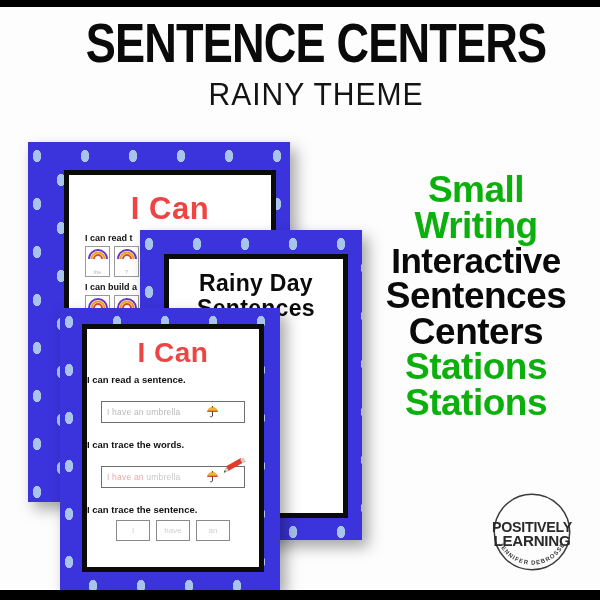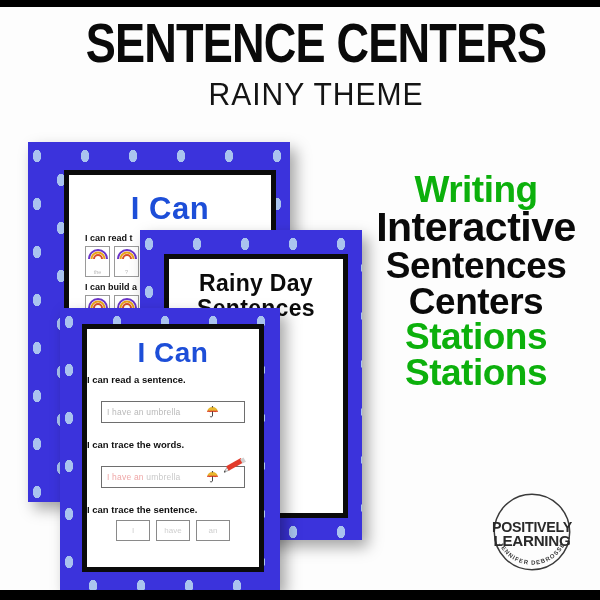--- a/index.html
+++ b/index.html
@@ -59,21 +59,21 @@
   .card-mid{left:140px;top:100px;width:222px;height:310px;}
   .card-mid .sheet{left:24px;top:24px;right:14px;bottom:22px;}
 
   
   .card-front{left:60px;top:178px;width:220px;height:282px;}
   .card-front .sheet{left:22px;top:16px;right:16px;bottom:18px;}
 
   
   .ican{
     font-family:"Liberation Sans", sans-serif;
-    font-weight:700;color:#1d4ed8;text-align:center;
+    font-weight:700;color:#ef4444;text-align:center;
     letter-spacing:0.5px;
   }
   .card-front .ican{font-size:28px;margin:8px 0 5px;}
   .card-back  .ican{font-size:31px;margin:16px 0 6px;}
 
   .task{
     font-family:"Liberation Sans", sans-serif;
     font-weight:700;font-size:9.5px;color:#111;
     margin:5px 0 3px;white-space:nowrap;
   }
@@ -124,21 +124,21 @@
 
   
   .rtext{
     position:absolute;right:8px;top:172px;width:232px;
     text-align:center;line-height:0.97;
     font-family:"Liberation Sans", sans-serif;font-weight:700;
   }
   .rtext div{letter-spacing:-0.5px;}
   .g{color:#0cb00c;font-size:37px;}
   .k{color:#0a0a0a;font-size:37px;}
-  .k.wide{font-size:41px;}
+  .k.wide{font-size:35px;}
 
   
   .logo{position:absolute;right:22px;bottom:22px;width:92px;height:92px;}
 </style>
 </head>
 <body>
 
 <div class="stage">
 
   <div class="bar bar-top"></div>
@@ -268,20 +268,21 @@
           <div class="tile">I</div>
           <div class="tile">have</div>
           <div class="tile">an</div>
         </div>
       </div>
     </div>
 
   </div>
 
   <div class="rtext">
+    <div class="g">Small</div>
     <div class="g">Writing</div>
     <div class="k wide">Interactive</div>
     <div class="k">Sentences</div>
     <div class="k">Centers</div>
     <div class="g">Stations</div>
     <div class="g">Stations</div>
   </div>
 
   <svg class="logo" viewBox="0 0 100 100">
     <defs>

